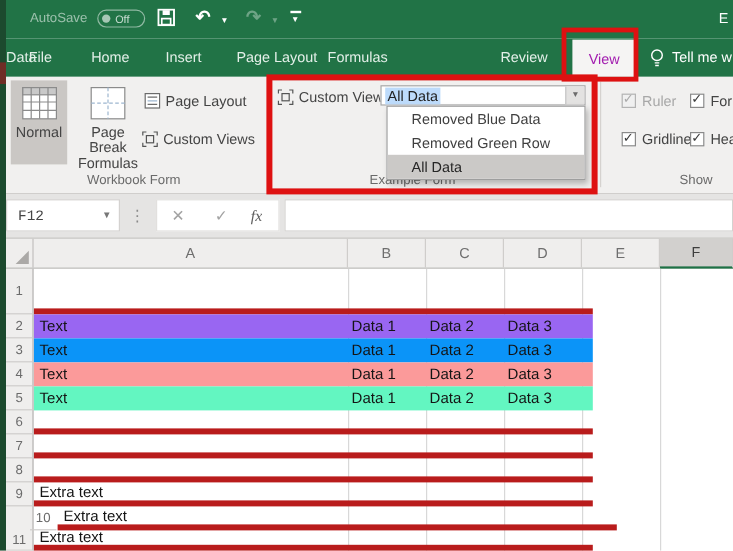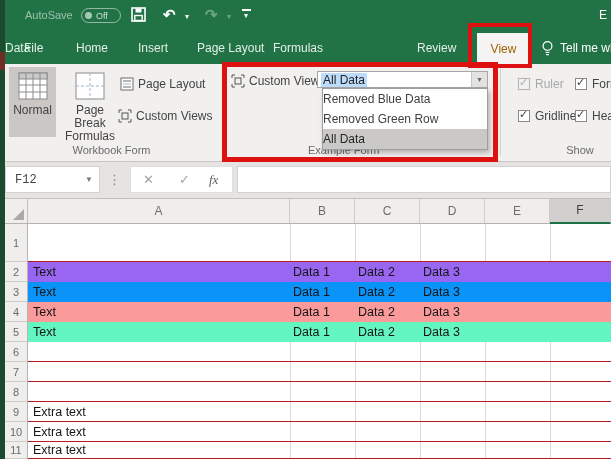--- a/index.html
+++ b/index.html
@@ -28,21 +28,21 @@
   .qat-custom .ar { font-size:8px; color:#fff; line-height:8px; margin-top:1px; }
   .user-initial { position:absolute; right:4px; top:8px; color:#fff; font-size:12px; }
 
   
   .tabrow { position:absolute; left:5px; top:32px; width:606px; height:32px; background:#217346; }
   .tab { position:absolute; top:0; height:32px; line-height:32px; font-size:12px; color:#e3efe8; cursor:default; }
   .t-file{left:19px;} .t-home{left:71px;} .t-insert{left:133px;} .t-pagelayout{left:192px;}
   .t-formulas{left:268px;} .t-data:0;
   .t-data{left:361px;} .t-review{left:412px;}
   .tab-view-box { position:absolute; left:472px; top:1px; width:53px; height:31px; background:#f5f4f3; display:flex; align-items:center; justify-content:center; }
-  .tab-view-box span { font-size:12px; color:#a16207; }
+  .tab-view-box span { font-size:12px; color:#a21caf; }
   .tellme { position:absolute; left:536px; top:0; height:32px; display:flex; align-items:center; color:#fff; font-size:12px; white-space:nowrap; }
   .tellme svg { margin-right:6px; }
 
   
   .ribbon { position:absolute; left:5px; top:64px; width:606px; height:98px; background:#f1f0ef; border-bottom:1px solid #c8c6c4; }
   .big-btn { position:absolute; top:3px; display:flex; flex-direction:column; align-items:center; font-size:12px; color:#444; text-align:center; line-height:13px; }
   .bb-normal { left:4px; width:47px; height:70px; background:#cac7c4; padding-top:5px; }
   .bb-pbp { left:54px; width:62px; height:78px; padding-top:5px; }
   .big-btn .lbl { margin-top:4px; }
   .small-btn { position:absolute; display:flex; align-items:center; font-size:12px; color:#444; white-space:nowrap; }
@@ -56,21 +56,21 @@
   .gl-show { left:540px; top:80px; width:70px; }
 
   
   .combo { position:absolute; left:312px; top:7px; width:171px; height:17px; background:#fff; border:1px solid #a6a6a6; display:flex; align-items:center; }
   .combo-value { font-size:12px; color:#222; margin-left:3px; padding:0 2px; background:#bddbfb; }
   .combo-btn { position:absolute; right:0; top:0; width:16px; height:15px; background:#e3e2e1; border-left:1px solid #c5c5c5; display:flex; align-items:center; justify-content:center; }
   .combo-btn span { font-size:7px; color:#6b6b6b; }
 
   
   .dd-list { position:absolute; left:322px; top:88px; width:166px; background:#fff; border:1px solid #9e9e9e; box-shadow:2px 3px 5px rgba(0,0,0,.25); z-index:40; }
-  .dd-item { height:20px; line-height:20px; padding-left:0; font-size:12px; color:#3f3f3f; white-space:nowrap; }
+  .dd-item { height:20px; line-height:20px; padding-left:20px; font-size:12px; color:#3f3f3f; white-space:nowrap; }
   .dd-item.sel { background:#cbc9c7; color:#262626; }
 
   
   .grp-divider { position:absolute; left:495px; top:4px; width:1px; height:88px; background:#d5d2cf; }
   .chk-row { position:absolute; display:flex; align-items:center; white-space:nowrap; font-size:12px; color:#444; }
   .cr-ruler { left:513px; top:13px; color:#a8a8a8; }
   .cr-gridlines { left:513px; top:45px; }
   .cr-form { left:570px; top:13px; }
   .cr-hea { left:570px; top:45px; }
   .chk { width:12px; height:12px; border:1px solid #8a8a8a; background:#fff; margin-right:5px; position:relative; flex:0 0 auto; }
@@ -103,28 +103,28 @@
   .chead { position:absolute; top:0; height:24px; line-height:24px; text-align:center; font-size:12px; color:#6e6e6e; border-right:1px solid #cfcdcb; }
   .ch-a{left:23px;width:262px;} .ch-b{left:285px;width:65px;} .ch-c{left:350px;width:65px;}
   .ch-d{left:415px;width:65px;} .ch-e{left:480px;width:65px;}
   .ch-f{left:545px;width:61px; background:#d2d0ce; color:#3e3e3e; border-bottom:2px solid #1e7145; height:25px; line-height:23px;}
 
   
   .rowheads { position:absolute; left:5px; top:224px; width:23px; height:235px; background:#efeeed; border-right:1px solid #b5b3b1; z-index:3; }
   .rh { position:absolute; left:0; width:22px; text-align:center; font-size:11px; color:#6b6b6b; border-bottom:1px solid #cfcdcb; display:flex; align-items:center; justify-content:center; }
   .gridarea { position:absolute; left:28px; top:224px; width:583px; height:235px; background:#fff; }
   .vline { position:absolute; top:0; width:1px; height:235px; background:#d8d8d8; z-index:0; }
-  .grow { position:absolute; left:0; width:583px; z-index:1; }
-  .grow.plain { border-bottom:1px solid #b91c1c;padding-left:48px; }
+  .grow { position:absolute; left:0; width:466px; z-index:1; }
+  .grow.plain { border-bottom:5px solid #b91c1c;padding-left:48px; }
   .grow .cell { position:absolute; top:0; height:100%; display:flex; align-items:center; font-size:12.5px; color:#141414; white-space:nowrap; z-index:2; }
   .ca{left:5px;} .cb{left:265px;} .cc{left:330px;} .cd{left:395px;}
   
   .y1{top:0;height:38px;} .y2{top:38px;height:20px;} .y3{top:58px;height:20px;} .y4{top:78px;height:20px;}
   .y5{top:98px;height:20px;} .y6{top:118px;height:20px;} .y7{top:138px;height:20px;} .y8{top:158px;height:20px;}
-  .y9{top:178px;height:20px;} .y10{top:198px;height:20px;} .y11{top:218px;height:17px;}
+  .y9{top:178px;height:20px;} .y10{top:198px;height:20px;margin-left:20px;} .y11{top:218px;height:17px;}
 </style>
 </head>
 <body>
 
 <div id="app">
 
   <div class="titlebar">
     <span class="autosave-label">AutoSave</span>
     <span class="autosave-toggle">
       <span class="toggle-knob"></span>

